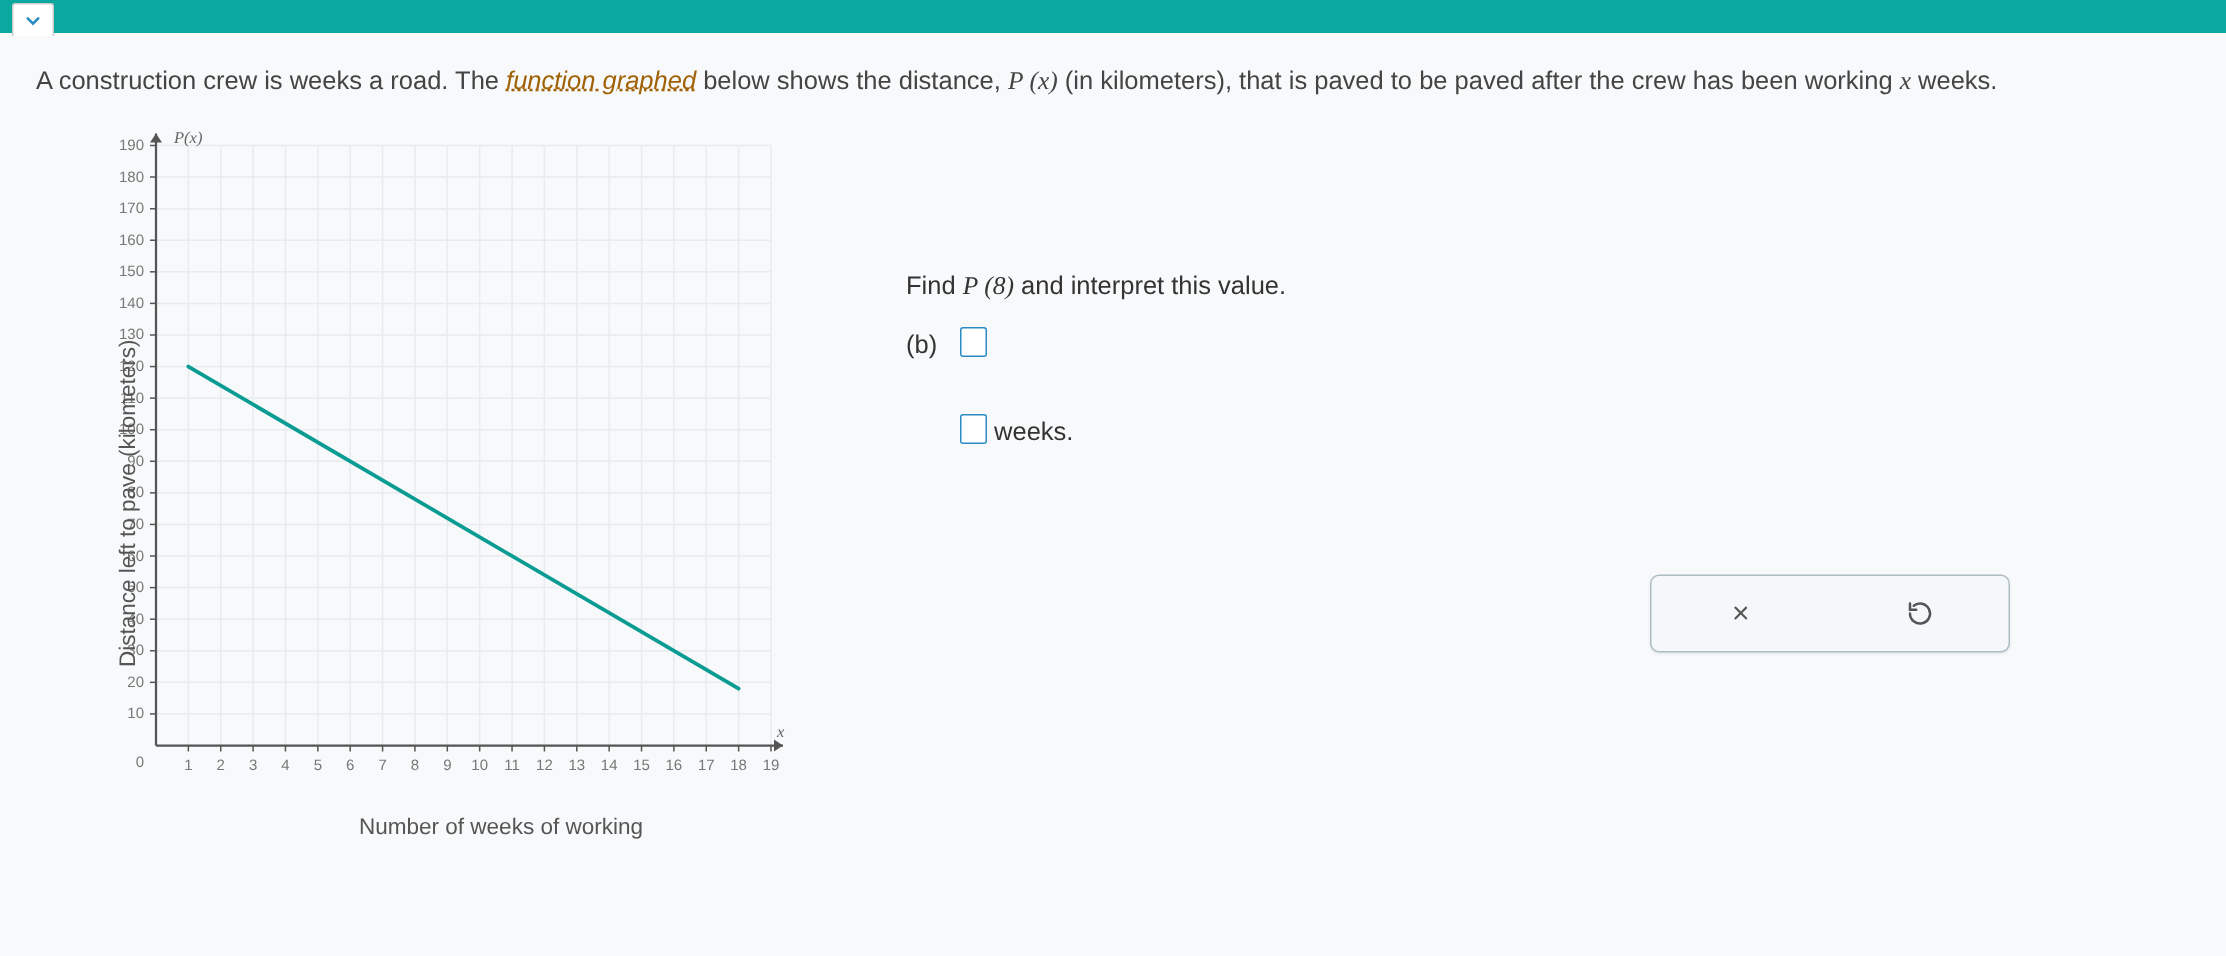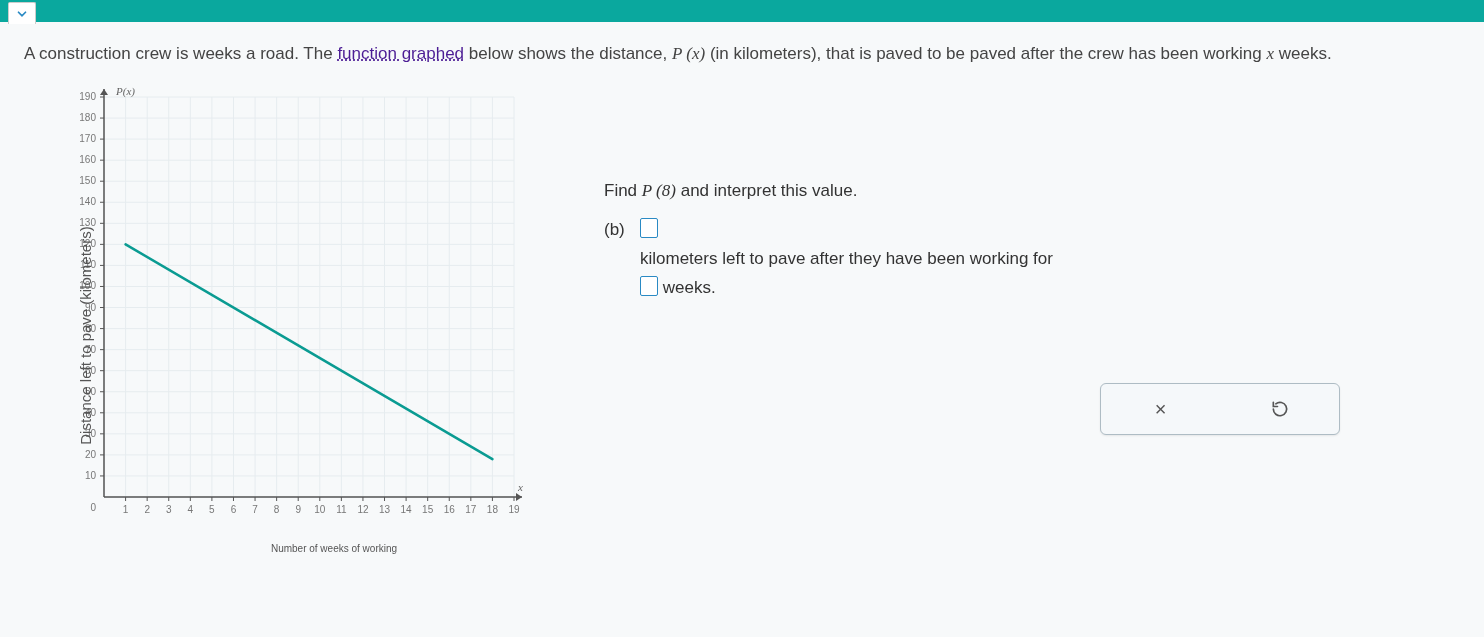--- a/index.html
+++ b/index.html
@@ -34,23 +34,24 @@
   .collapse-btn svg { width: 14px; height: 14px; }
   .content {
     padding: 18px 24px 0 24px;
   }
   .problem-text {
     font-size: 17px;
     line-height: 1.6;
     color: #444;
   }
   .link-term {
-    color: #4c1d95;
+    color: #a16207;
     text-decoration: underline dotted;
     cursor: pointer;
+    font-style: italic;
   }
   .fn-it { font-style: italic; font-family: 'Times New Roman', serif; }
   .main-row {
     display: flex;
     margin-top: 10px;
   }
   .graph-col {
     width: 560px;
     padding-left: 20px;
     position: relative;
@@ -62,21 +63,21 @@
     color: #555;
     font-size: 15px;
     position: absolute;
     left: -48px;
     top: 250px;
   }
   .graph-svg { display: block; }
   .xaxis-label {
     text-align: center;
     color: #555;
-    font-size: 10px;
+    font-size: 15px;
     margin-top: 6px;
     padding-left: 40px;
   }
   .question-col {
     flex: 1;
     padding: 100px 60px 0 20px;
     font-size: 17px;
     line-height: 1.7;
     color: #333;
   }
@@ -278,21 +279,21 @@
     </div>
 
     <div class="question-col">
       <p>
         <span>Find </span><span class="fn-it">P (8)</span><span> and interpret this value.</span>
       </p>
       <div class="part-b">
         <div class="part-b-label">(b)</div>
         <div class="part-b-text">
           <span class="input-box"></span><br>
-          <span>kilometers left to pave after they have been working for</span><br>
+          <br>
           <span class="input-box"></span><span> weeks.</span>
         </div>
       </div>
 
       <div class="btn-row">
         <div class="action-panel">
           <div class="act">
             <span>×</span>
           </div>
           <div class="act">

